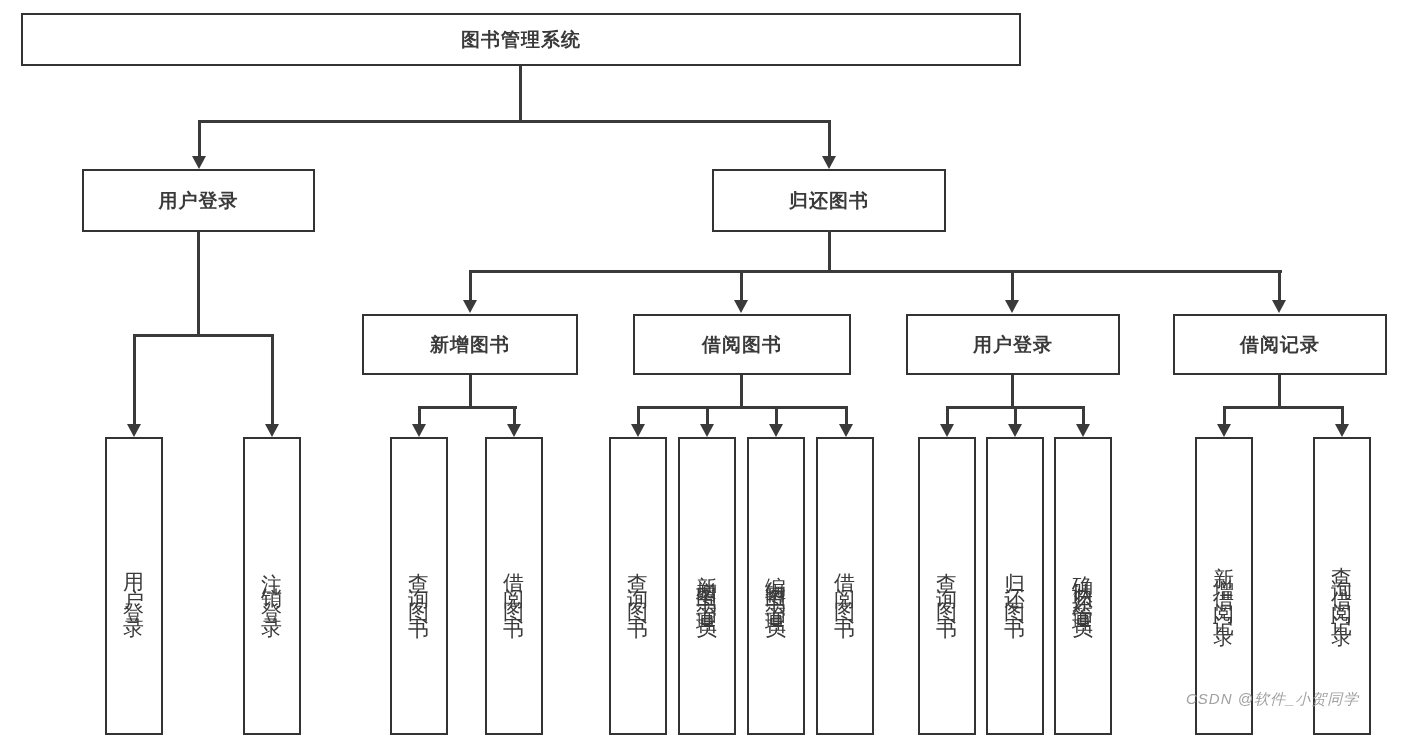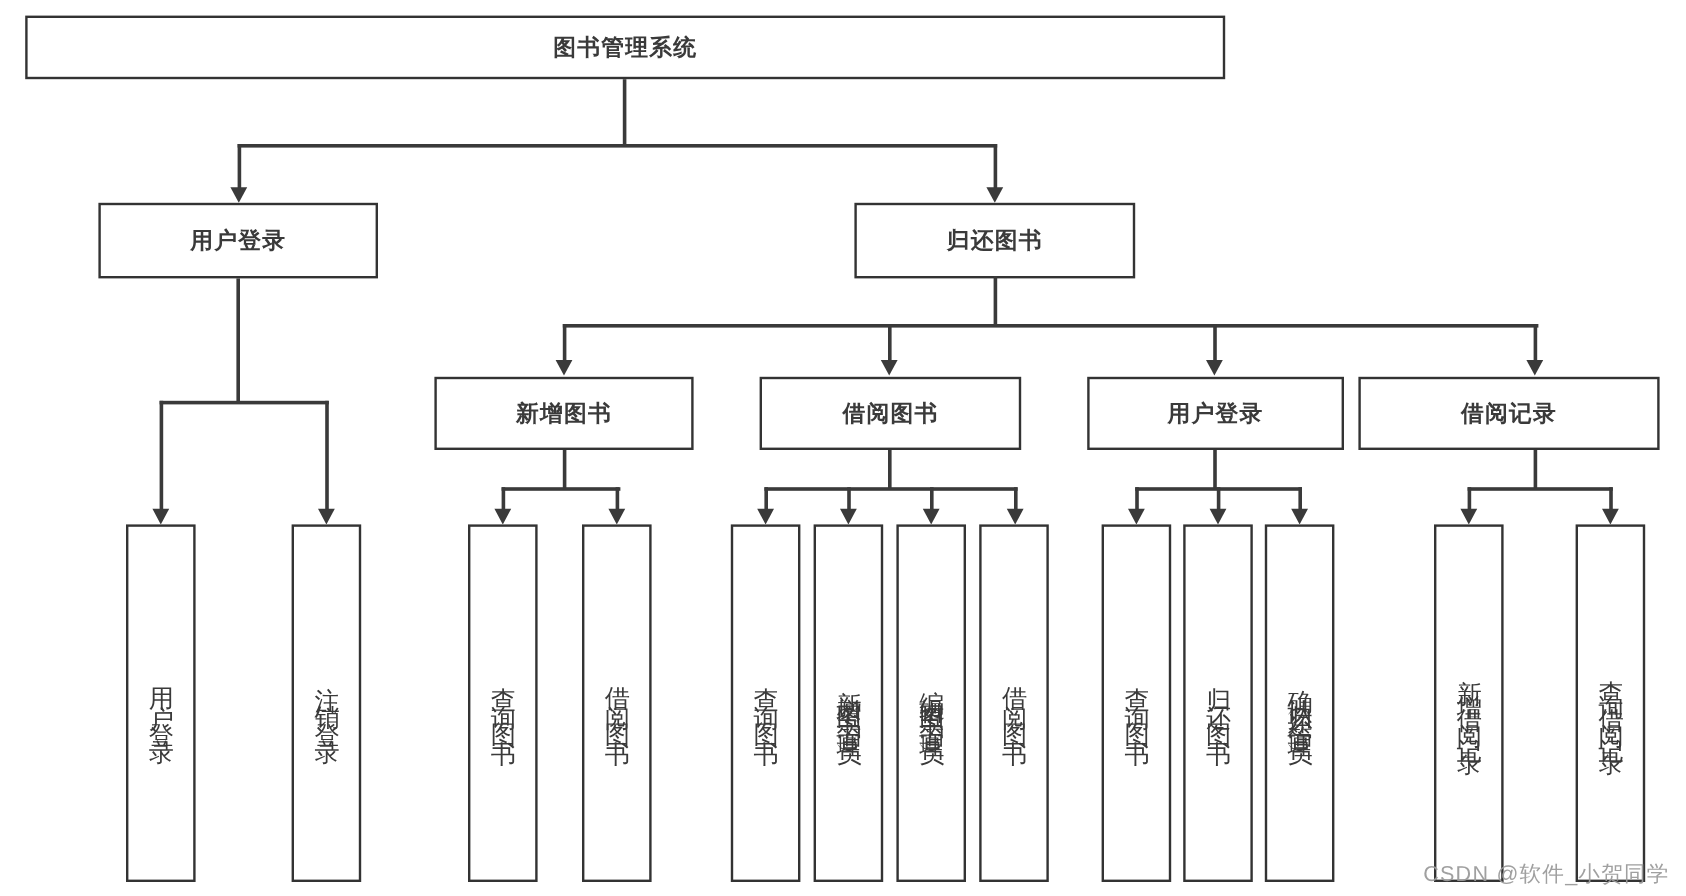--- a/index.html
+++ b/index.html
@@ -45,25 +45,26 @@
     height: 0;
     border-left: 7px solid transparent;
     border-right: 7px solid transparent;
     border-top: 13px solid #3a3a3a;
   }
 
   
   .watermark {
     position: absolute;
     left: 1186px;
-    top: 716px;
-    font-size: 18px;
+    top: 690px;
+    font-size: 15px;
     color: rgba(155,155,155,0.95);
     letter-spacing: 1px;
     white-space: nowrap;
+    font-style: italic;
   }
 </style>
 </head>
 <body>
 
 <div class="canvas">
 
   <div class="box h-box" style="left:21px; top:13px; width:1000px; height:53px;">
     <span>图书管理系统</span>
   </div>
@@ -102,21 +103,21 @@
 
   <div class="box h-box" style="left:362px; top:314px; width:216px; height:61px;">
     <span>新增图书</span>
   </div>
   <div class="box h-box" style="left:633px; top:314px; width:218px; height:61px;">
     <span>借阅图书</span>
   </div>
   <div class="box h-box" style="left:906px; top:314px; width:214px; height:61px;">
     <span>用户登录</span>
   </div>
-  <div class="box h-box" style="left:1132px; top:314px; width:251px; height:61px;">
+  <div class="box h-box" style="left:1173px; top:314px; width:214px; height:61px;">
     <span>借阅记录</span>
   </div>
 
   <div class="line" style="left:469px; top:375px; width:3px; height:33px;"></div>
   <div class="line" style="left:418px; top:406px; width:99px; height:3px;"></div>
   <div class="line" style="left:418px; top:406px; width:3px; height:19px;"></div>
   <div class="arrow" style="left:412px; top:424px;"></div>
   <div class="line" style="left:513px; top:406px; width:3px; height:19px;"></div>
   <div class="arrow" style="left:507px; top:424px;"></div>
 

